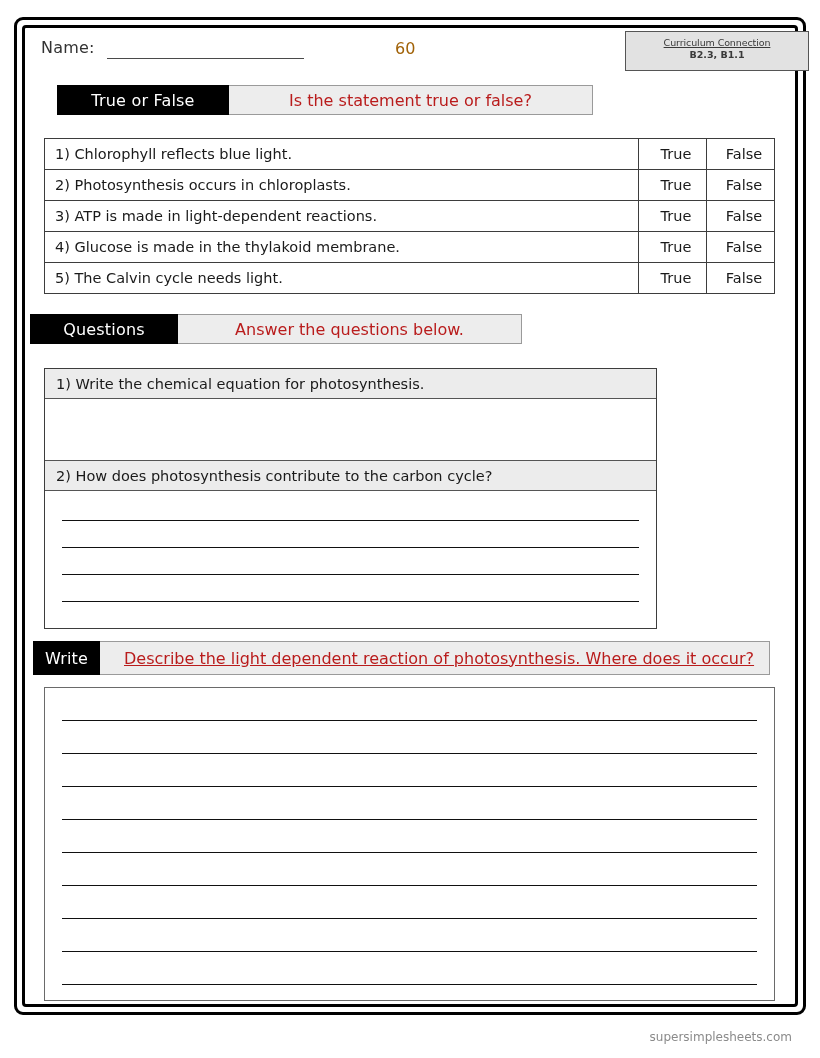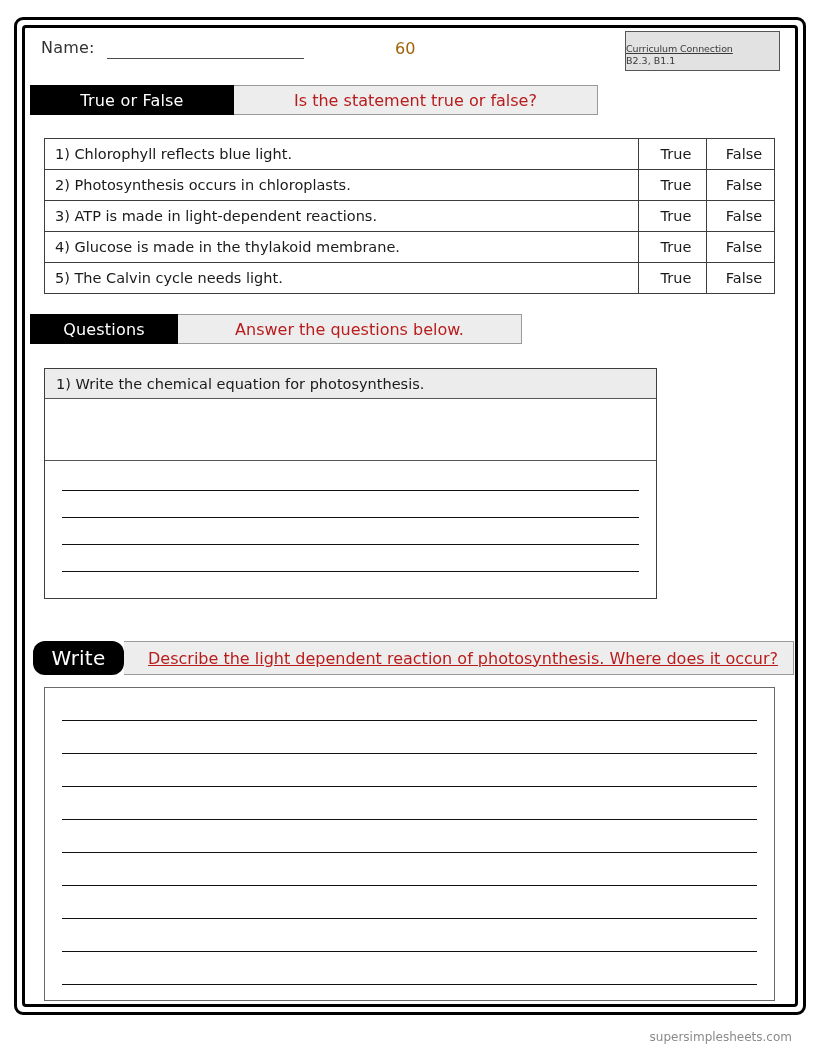--- a/index.html
+++ b/index.html
@@ -74,41 +74,42 @@
     position: absolute;
     left: 370px;
     top: 11px;
     font-size: 16px;
     color: #a16207;
   }
   .curriculum-box {
     position: absolute;
     left: 600px;
     top: 3px;
-    width: 155px;
+    width: 184px;
     height: 40px;
     background: #e2e2e2;
     border: 1px solid #555;
     box-sizing: border-box;
-    text-align: left;
-    padding-top: 11px;
+    text-align: center;
+    padding-top: 5px;
   }
   .curriculum-title {
     font-size: 9.5px;
     color: #3a3a3a;
     text-decoration: underline;
     display: block;
     line-height: 12px;
     letter-spacing: -0.1px;
   }
   .curriculum-codes {
     font-size: 9.5px;
     color: #3a3a3a;
     display: block;
     line-height: 12px;
+    font-weight: bold;
   }
 
   
   .band {
     position: absolute;
     display: flex;
     align-items: stretch;
     height: 30px;
   }
   .band-black {
@@ -132,29 +133,29 @@
     font-size: 16px;
     box-sizing: border-box;
   }
   .band-gray.left-align {
     justify-content: flex-start;
     padding-left: 24px;
     text-decoration: underline;
   }
 
   #band-tf        { left: 5px;  top: 57px; }
-  #band-tf .band-black { width: 204px; }
+  #band-tf .band-black { width: 172px; margin-left: 27px; }
   #band-tf .band-gray  { width: 364px; }
 
   #band-questions { left: 5px;  top: 286px; }
   #band-questions .band-black { width: 148px; }
   #band-questions .band-gray  { width: 344px; }
 
   #band-write     { left: 8px;  top: 613px; height: 34px; }
-  #band-write .band-black { width: 91px; font-size: 20px; border-radius: 12px; }
+  #band-write .band-black { width: 67px; font-size: 16px; }
   #band-write .band-gray  { width: 670px; font-size: 16px; }
 
   
   #tf-table {
     position: absolute;
     left: 19px;
     top: 110px;
     width: 731px;
     border-collapse: collapse;
     table-layout: fixed;
@@ -301,20 +302,21 @@
   </table>
 
   <div class="band" id="band-questions">
     <div class="band-black">Questions</div>
     <div class="band-gray">Answer the questions below.</div>
   </div>
 
   <div id="questions-block">
     <div class="q-prompt">1) Write the chemical equation for photosynthesis.</div>
     <div class="q-answer blank" id="q1-answer"></div>
+    <div class="q-prompt">2) How does photosynthesis contribute to the carbon cycle?</div>
     <div class="q-answer ruled" id="q2-answer">
         <div class="rule-line" style="top: 29px;"></div>
         <div class="rule-line" style="top: 56px;"></div>
         <div class="rule-line" style="top: 83px;"></div>
         <div class="rule-line" style="top: 110px;"></div>
       </div>
   </div>
 
   <div class="band" id="band-write">
     <div class="band-black">Write</div>

